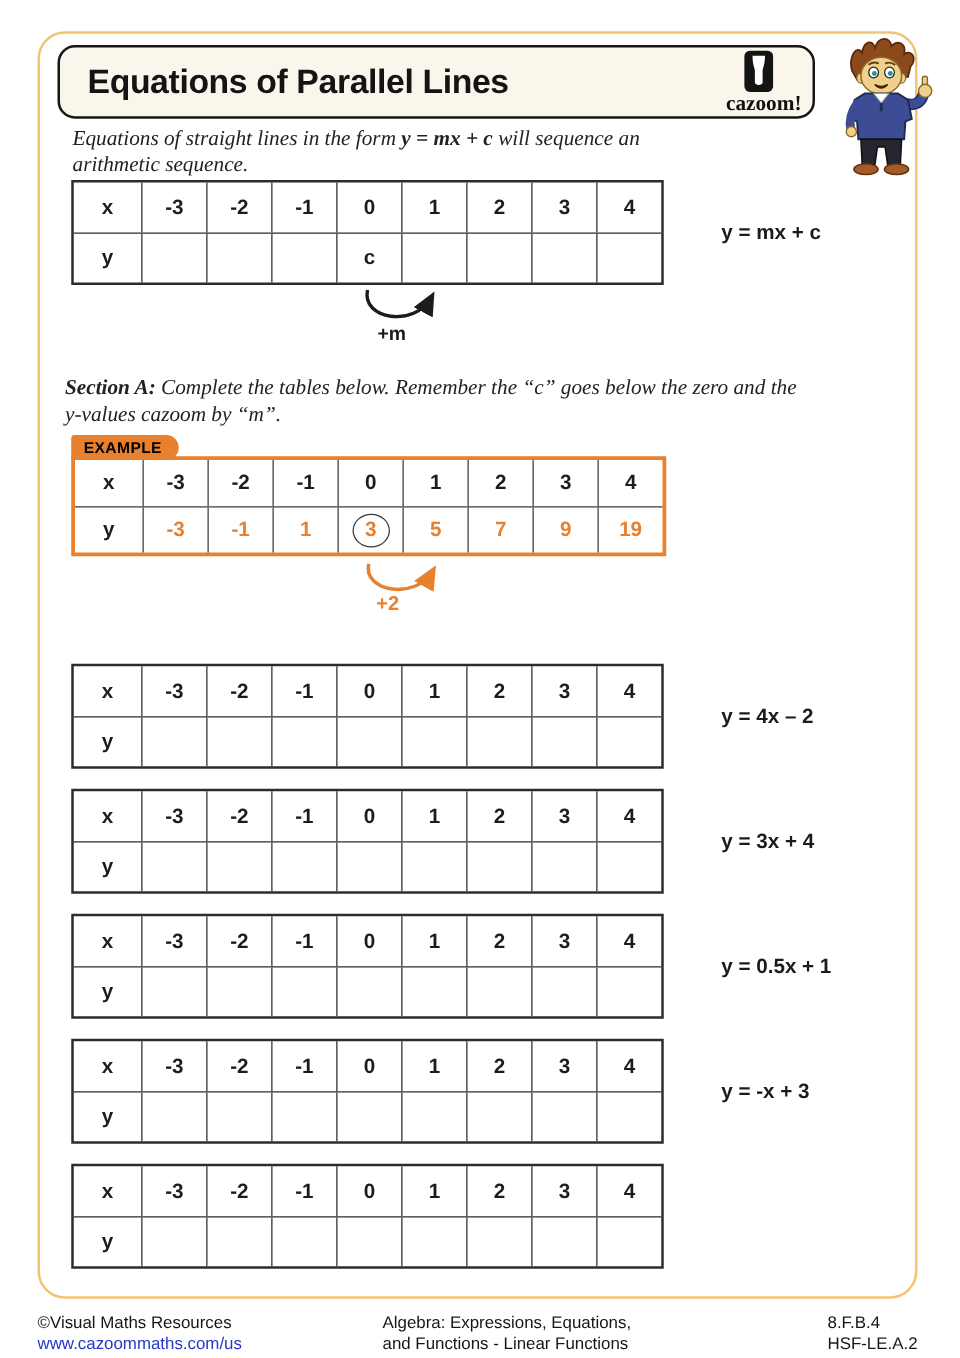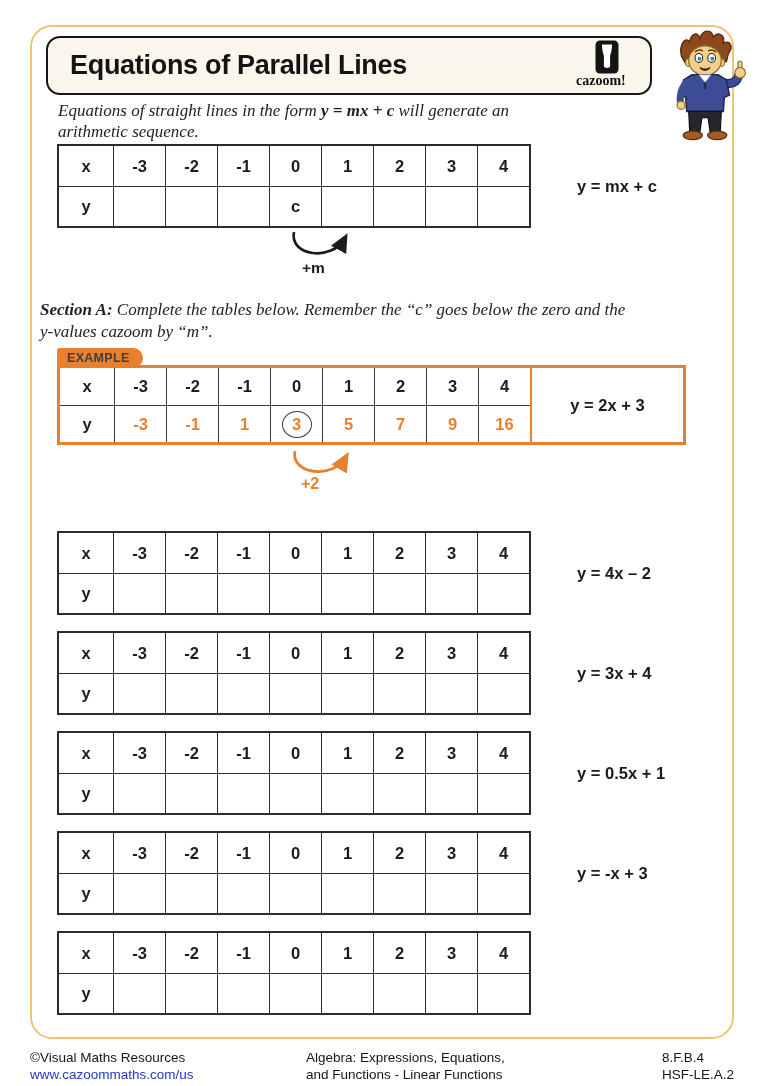--- a/index.html
+++ b/index.html
@@ -14,22 +14,22 @@
 
   .page-frame{position:absolute;left:30px;top:25px;width:704px;height:1014px;
     border:2px solid var(--page-border);border-radius:22px;}
 
   .title-box{position:absolute;left:46px;top:36px;width:606px;height:59px;
     background:#FAF6EB;border:2.5px solid #161616;border-radius:14px;
     display:flex;align-items:center;padding-left:22px;}
   .title-box h1{font-size:27px;font-weight:700;color:#141414;letter-spacing:-0.3px;}
 
   .logo-icon{position:absolute;left:595px;top:40px;width:24px;height:34px;}
-  .logo-text{position:absolute;left:576px;top:73px;width:70px;
-    font-family:"Liberation Serif",serif;font-weight:700;font-size:14px;color:#111;}
+  .logo-text{position:absolute;left:576px;top:73px;width:70px;text-align:center;
+    font-family:"Liberation Serif",serif;font-weight:700;font-size:17px;color:#111;}
 
   .mascot{position:absolute;left:658px;top:30px;width:94px;height:114px;z-index:3;}
 
   .intro{position:absolute;left:58px;top:100px;width:560px;
     font-family:"Liberation Serif",serif;font-style:italic;font-size:17px;line-height:21px;color:#222;}
   .intro b{font-weight:700;}
 
   
   .tbl{position:absolute;left:57px;background:#fff;border:2.2px solid var(--line);}
   .trow{display:flex;height:40px;}
@@ -39,26 +39,26 @@
   .tcell.lbl{width:54px;border-left:none;}
   .cells{display:contents;}
 
   .eqlab{position:absolute;left:577px;height:84px;display:flex;align-items:center;
     font-weight:700;font-size:16.5px;color:#1b1b1b;white-space:nowrap;}
 
   .arrow{position:absolute;}
   .arrow-label{position:absolute;font-weight:700;font-size:15.5px;color:#1c1c1c;}
   .arrow-label.orange{color:var(--orange);font-size:16px;}
 
-  .section-a{position:absolute;left:40px;top:299px;width:644px;
+  .section-a{position:absolute;left:52px;top:299px;width:644px;
     font-family:"Liberation Serif",serif;font-style:italic;font-size:17px;line-height:21.5px;color:#222;}
   .section-a b{font-weight:700;}
 
   .badge{position:absolute;left:57px;top:348px;z-index:2;background:var(--orange);
-    color:#404040;font-weight:700;font-size:12.5px;letter-spacing:0.3px;
+    color:#000000;font-weight:700;font-size:12.5px;letter-spacing:0.3px;
     padding:2.5px 13px 3.5px 10px;border-radius:3px 11px 11px 0;}
 
   .ex-tbl{position:absolute;left:57px;top:365px;display:flex;border:3px solid var(--orange);background:#fff;}
   .ex-tbl .trow{height:37px;}
   .ex-tbl .trow + .trow{border-top:1.7px solid #3C3C3C;}
   .ex-tbl .tcell{border-left:1.7px solid #3C3C3C;}
   .ex-tbl .tcell.lbl{border-left:none;}
   .ex-eq{width:153px;border-left:2.6px solid var(--orange);display:flex;
     align-items:center;justify-content:center;font-weight:700;font-size:16.5px;color:#1b1b1b;}
   .oval{color:var(--orange);}
@@ -109,21 +109,21 @@
     <path d="M26,52 Q19,62 21,72" stroke="#3C4C95" stroke-width="7" fill="none" stroke-linecap="round"></path>
     <circle cx="21.5" cy="74" r="4" fill="#F0D08C" stroke="#8A6A28" stroke-width="1.1"></circle>
     <path d="M39,44 L45,51.5 L51,44 Z" fill="#ffffff" stroke="#9a9a9a" stroke-width="0.8"></path>
     <path d="M45,51.5 L45,58" stroke="#1F2A56" stroke-width="2.2"></path>
     <path d="M29,80 L61,80 L60,100 L50,100 L48,86 L42,86 L40,100 L30,100 Z" fill="#26262E" stroke="#101015" stroke-width="1.2"></path>
     <ellipse cx="33" cy="103.5" rx="9.5" ry="4.2" fill="#A45B28" stroke="#5F3111" stroke-width="1.2"></ellipse>
     <ellipse cx="57" cy="103.5" rx="9.5" ry="4.2" fill="#A45B28" stroke="#5F3111" stroke-width="1.2"></ellipse>
   </svg>
 
   <div class="intro">
-    <span>Equations of straight lines in the form </span><b>y = mx + c</b><span> will generate an</span><br>
+    <span>Equations of straight lines in the form </span><b>y = mx + c</b><span> will sequence an</span><br>
     <span>arithmetic sequence.</span>
   </div>
 
   <div class="tbl" style="top:144px">
     <div class="trow">
       <div class="tcell lbl">x</div>
       <div class="cells"><div class="tcell">-3</div><div class="tcell">-2</div><div class="tcell">-1</div><div class="tcell">0</div><div class="tcell">1</div><div class="tcell">2</div><div class="tcell">3</div><div class="tcell">4</div></div>
     </div>
     <div class="trow">
       <div class="tcell lbl">y</div>
@@ -166,24 +166,23 @@
         <div class="tcell lbl">y</div>
         <div class="tcell oval">-3</div>
         <div class="tcell oval">-1</div>
         <div class="tcell oval">1</div>
         <div class="tcell oval">
           <span class="circ">3</span>
         </div>
         <div class="tcell oval">5</div>
         <div class="tcell oval">7</div>
         <div class="tcell oval">9</div>
-        <div class="tcell oval">16</div>
+        <div class="tcell oval">19</div>
       </div>
     </div>
-    <div class="ex-eq">y = 2x + 3</div>
   </div>
 
   <svg class="arrow" style="left:289px;top:449px" width="66" height="31" viewBox="0 0 66 31">
     <defs>
       <marker id="aho" markerWidth="9" markerHeight="9" refX="5" refY="3.2" orient="auto">
         <path d="M0,0 L7,3.2 L0,6.4 Z" fill="#E8802E"></path>
       </marker>
     </defs>
     <path d="M6,2 C1,25 44,31 57,8" stroke="#E8802E" stroke-width="2.8" fill="none" marker-end="url(#aho)"></path>
   </svg>

